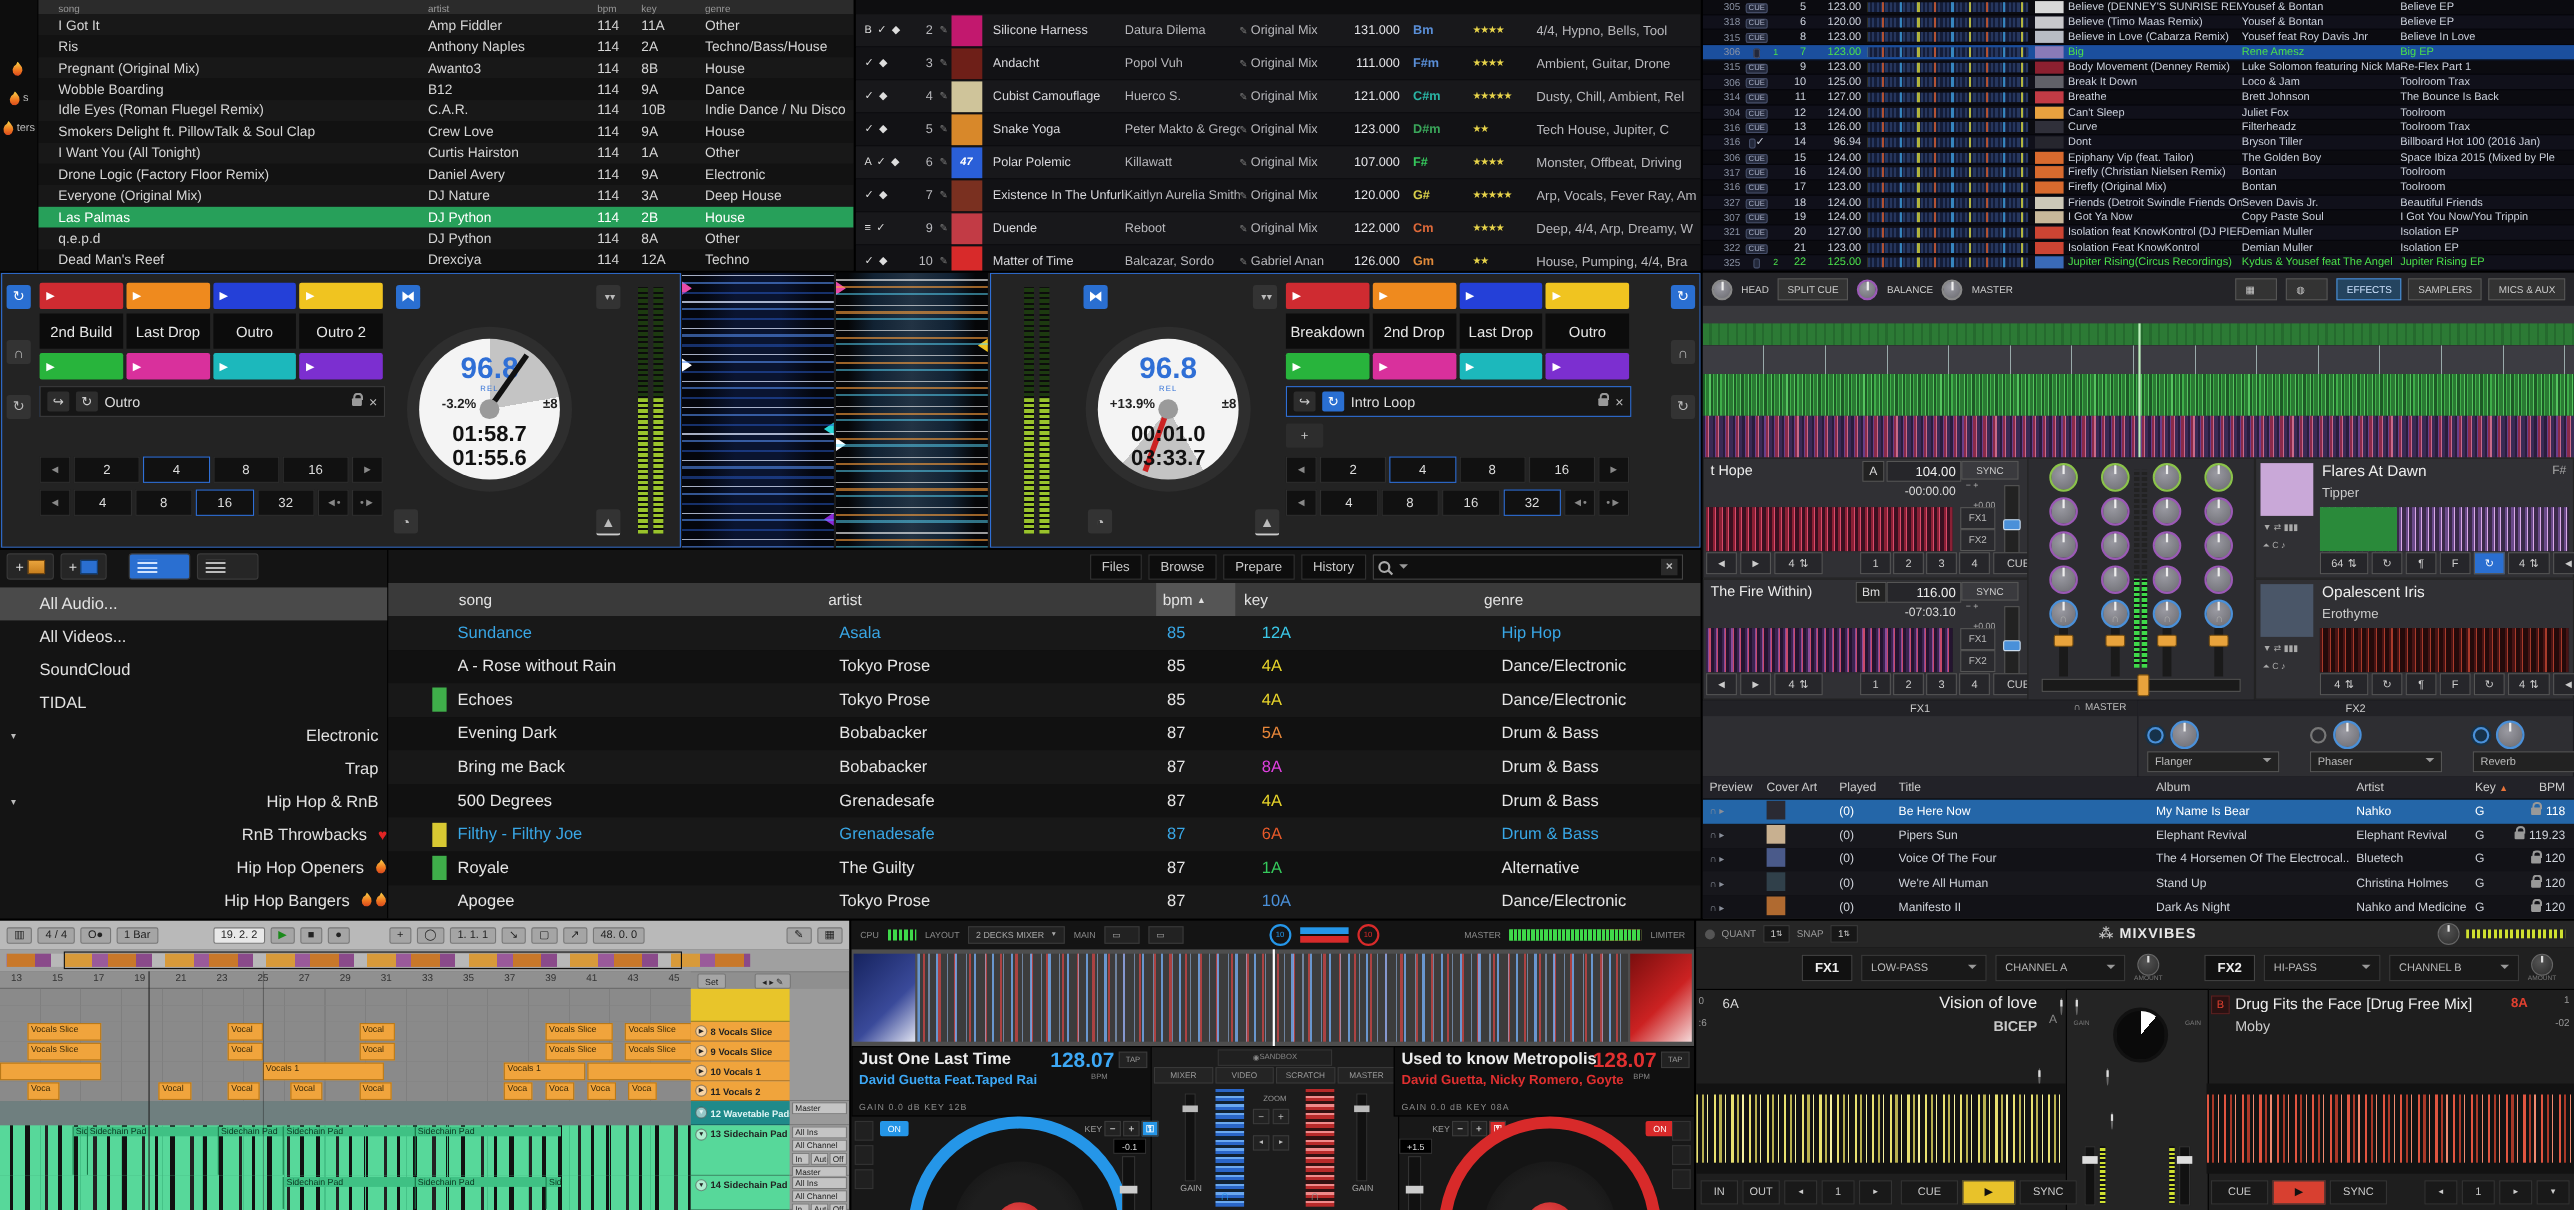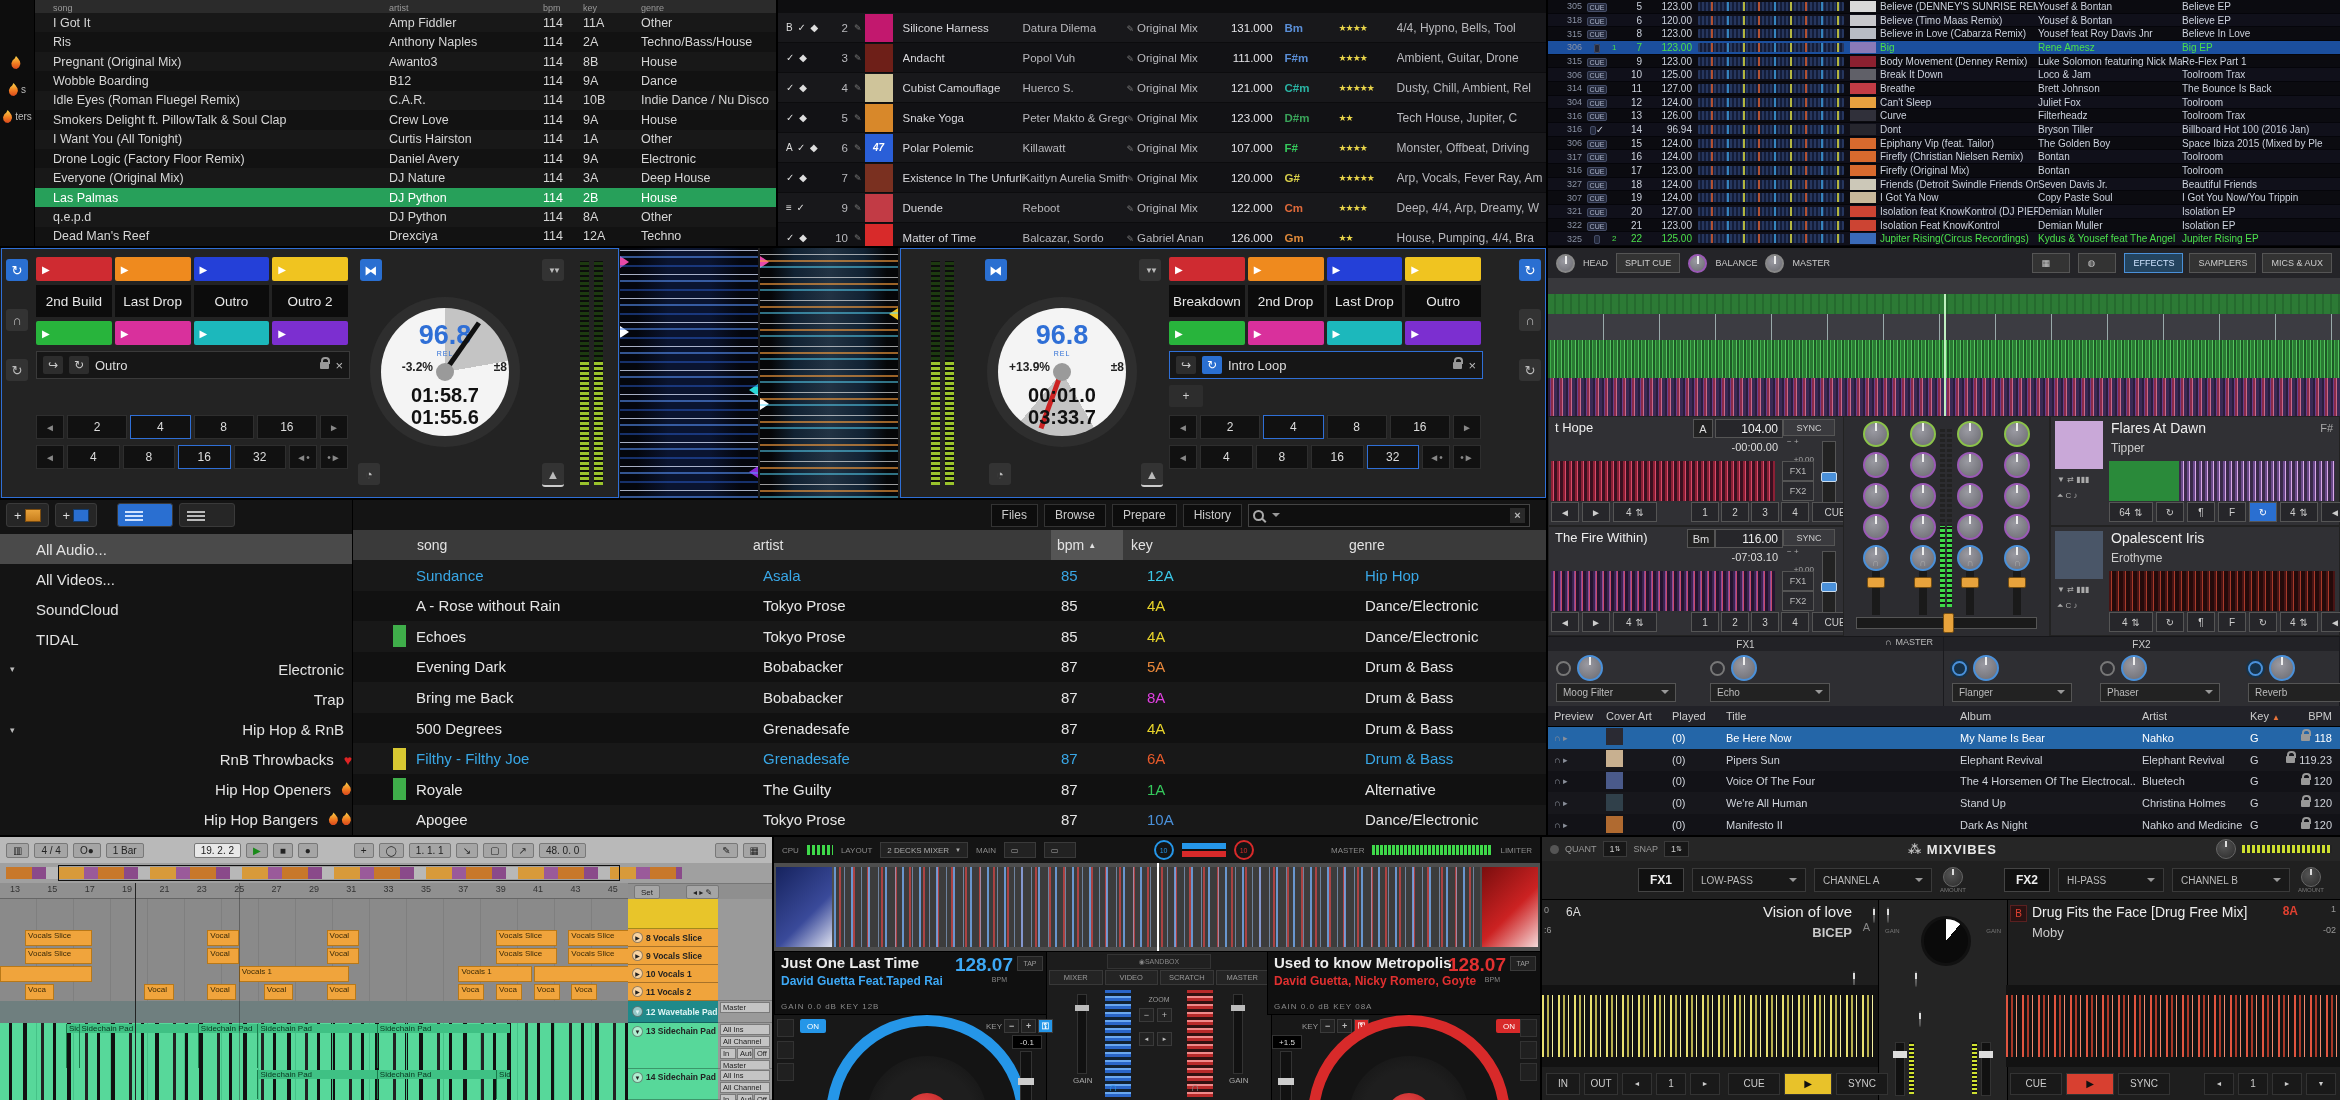--- a/index.html
+++ b/index.html
@@ -1315,42 +1315,20 @@
     </div>
   </div>
 
   <div class="mx-fx">
     <div class="fxh">
       <div class="hd">FX1</div>
       <span class="ab" style="right:10px;top:0;font-size:9px;color:#bbb;display:flex;gap:4px;align-items:center">
             <i class="i-hp"></i>
             <em style="font-style:normal">MASTER</em>
           </span>
-      <span style="position:absolute;top:18px;left:8px;display:flex;gap:34px">
-            <b style="display:flex;flex-direction:column;gap:2px;font-weight:normal">
-          <u style="display:flex;gap:6px;align-items:center;text-decoration:none">
-                <i class="pw"></i>
-                <i class="knob" style="border-color:#4a90d9"></i>
-              </u>
-          <u class="fxname" style="position:static;text-decoration:none">
-                <em style="font-style:normal">Moog Filter</em>
-                <i class="car"></i>
-              </u>
-        </b>
-            <b style="display:flex;flex-direction:column;gap:2px;font-weight:normal">
-          <u style="display:flex;gap:6px;align-items:center;text-decoration:none">
-                <i class="pw"></i>
-                <i class="knob" style="border-color:#4a90d9"></i>
-              </u>
-          <u class="fxname" style="position:static;text-decoration:none">
-                <em style="font-style:normal">Echo</em>
-                <i class="car"></i>
-              </u>
-        </b>
-          </span>
 
     </div>
     <div class="fxh">
       <div class="hd">FX2</div>
       <span style="position:absolute;top:18px;left:8px;display:flex;gap:28px">
             <b style="display:flex;flex-direction:column;gap:2px;font-weight:normal">
           <u style="display:flex;gap:6px;align-items:center;text-decoration:none">
                 <i class="pw on"></i>
                 <i class="knob" style="border-color:#4a90d9"></i>
               </u>

